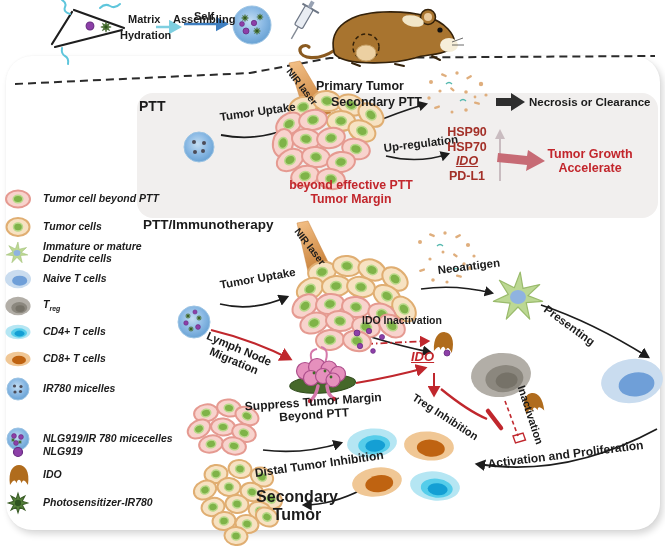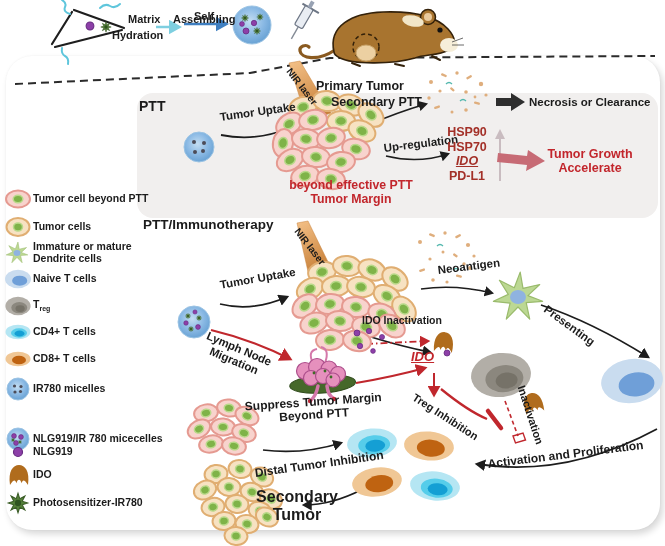--- a/index.html
+++ b/index.html
@@ -8,21 +8,21 @@
   .card{position:absolute;left:6px;top:56px;width:654px;height:474px;border-radius:26px;background:#fff;
         box-shadow:3px 4px 7px rgba(0,0,0,.16),0 0 2px rgba(0,0,0,.05);}
   .panel{position:absolute;left:137px;top:93px;width:521px;height:125px;border-radius:16px;background:#f1efee;}
   #art{position:absolute;left:0;top:0;}
   .lab{position:absolute;font-weight:700;color:#1b1b1b;white-space:nowrap;font-size:11px;line-height:1.12;transform-origin:0 0;}
   .c{text-align:center;white-space:normal;}
   .red{color:#c2262c;}
   .drk{color:#a33028;}
   .it{font-style:italic;text-decoration:underline;}
   .blk>span{display:block;}
-  .lrow{position:absolute;left:4px;display:flex;align-items:center;gap:1px;}
+  .lrow{position:absolute;left:4px;display:flex;align-items:center;gap:11px;font-style:italic;}
   .llab{font-weight:700;color:#1b1b1b;font-size:10.5px;line-height:1.12;}
   .wrap{max-width:114px;}
   sub{font-size:7px;}
   
   .cellP{fill:#f8d3cd;stroke:#e59a91;stroke-width:2;}
   .cellT{fill:#f7e2c2;stroke:#e0ae72;stroke-width:2;}
   .nuc{fill:#7fb348;stroke:#b9d98a;stroke-width:1.5;}
 </style>
 </head>
 <body>
@@ -344,21 +344,21 @@
   <g>
     <use href="#nlg" transform="translate(357,333)"></use>
     <use href="#nlg" transform="translate(369,331) scale(0.9)"></use>
     <use href="#nlg" transform="translate(382,337) scale(0.85)"></use>
     <use href="#nlg" transform="translate(360,346) scale(0.9)"></use>
     <use href="#nlg" transform="translate(373,351) scale(0.8)"></use>
   </g>
 </svg>
 
 <div class="lab" style="left:128px;top:13px">Matrix</div>
-<div class="lab" style="left:112px;top:29px">Hydration</div>
+<div class="lab" style="left:120px;top:29px">Hydration</div>
 <div class="lab" style="left:194px;top:10px">Self</div>
 <div class="lab" style="left:173px;top:13px">Assembling</div>
 
 <div class="lab" style="left:139px;top:99px;font-size:14px">PTT</div>
 <div class="lab" style="left:219px;top:111px;font-size:11.5px;transform:rotate(-8deg)">Tumor Uptake</div>
 <div class="lab" style="left:293px;top:66px;font-size:10px;transform:rotate(52deg)">NIR laser</div>
 <div class="lab" style="left:316px;top:79px;font-size:12.5px">Primary Tumor</div>
 <div class="lab" style="left:331px;top:95px;font-size:12.5px">Secondary PTT</div>
 <div class="lab" style="left:529px;top:96px;font-size:11.5px">Necrosis or Clearance</div>
 <div class="lab" style="left:383px;top:142px;font-size:11.5px;transform:rotate(-7deg)">Up-regulation</div>

